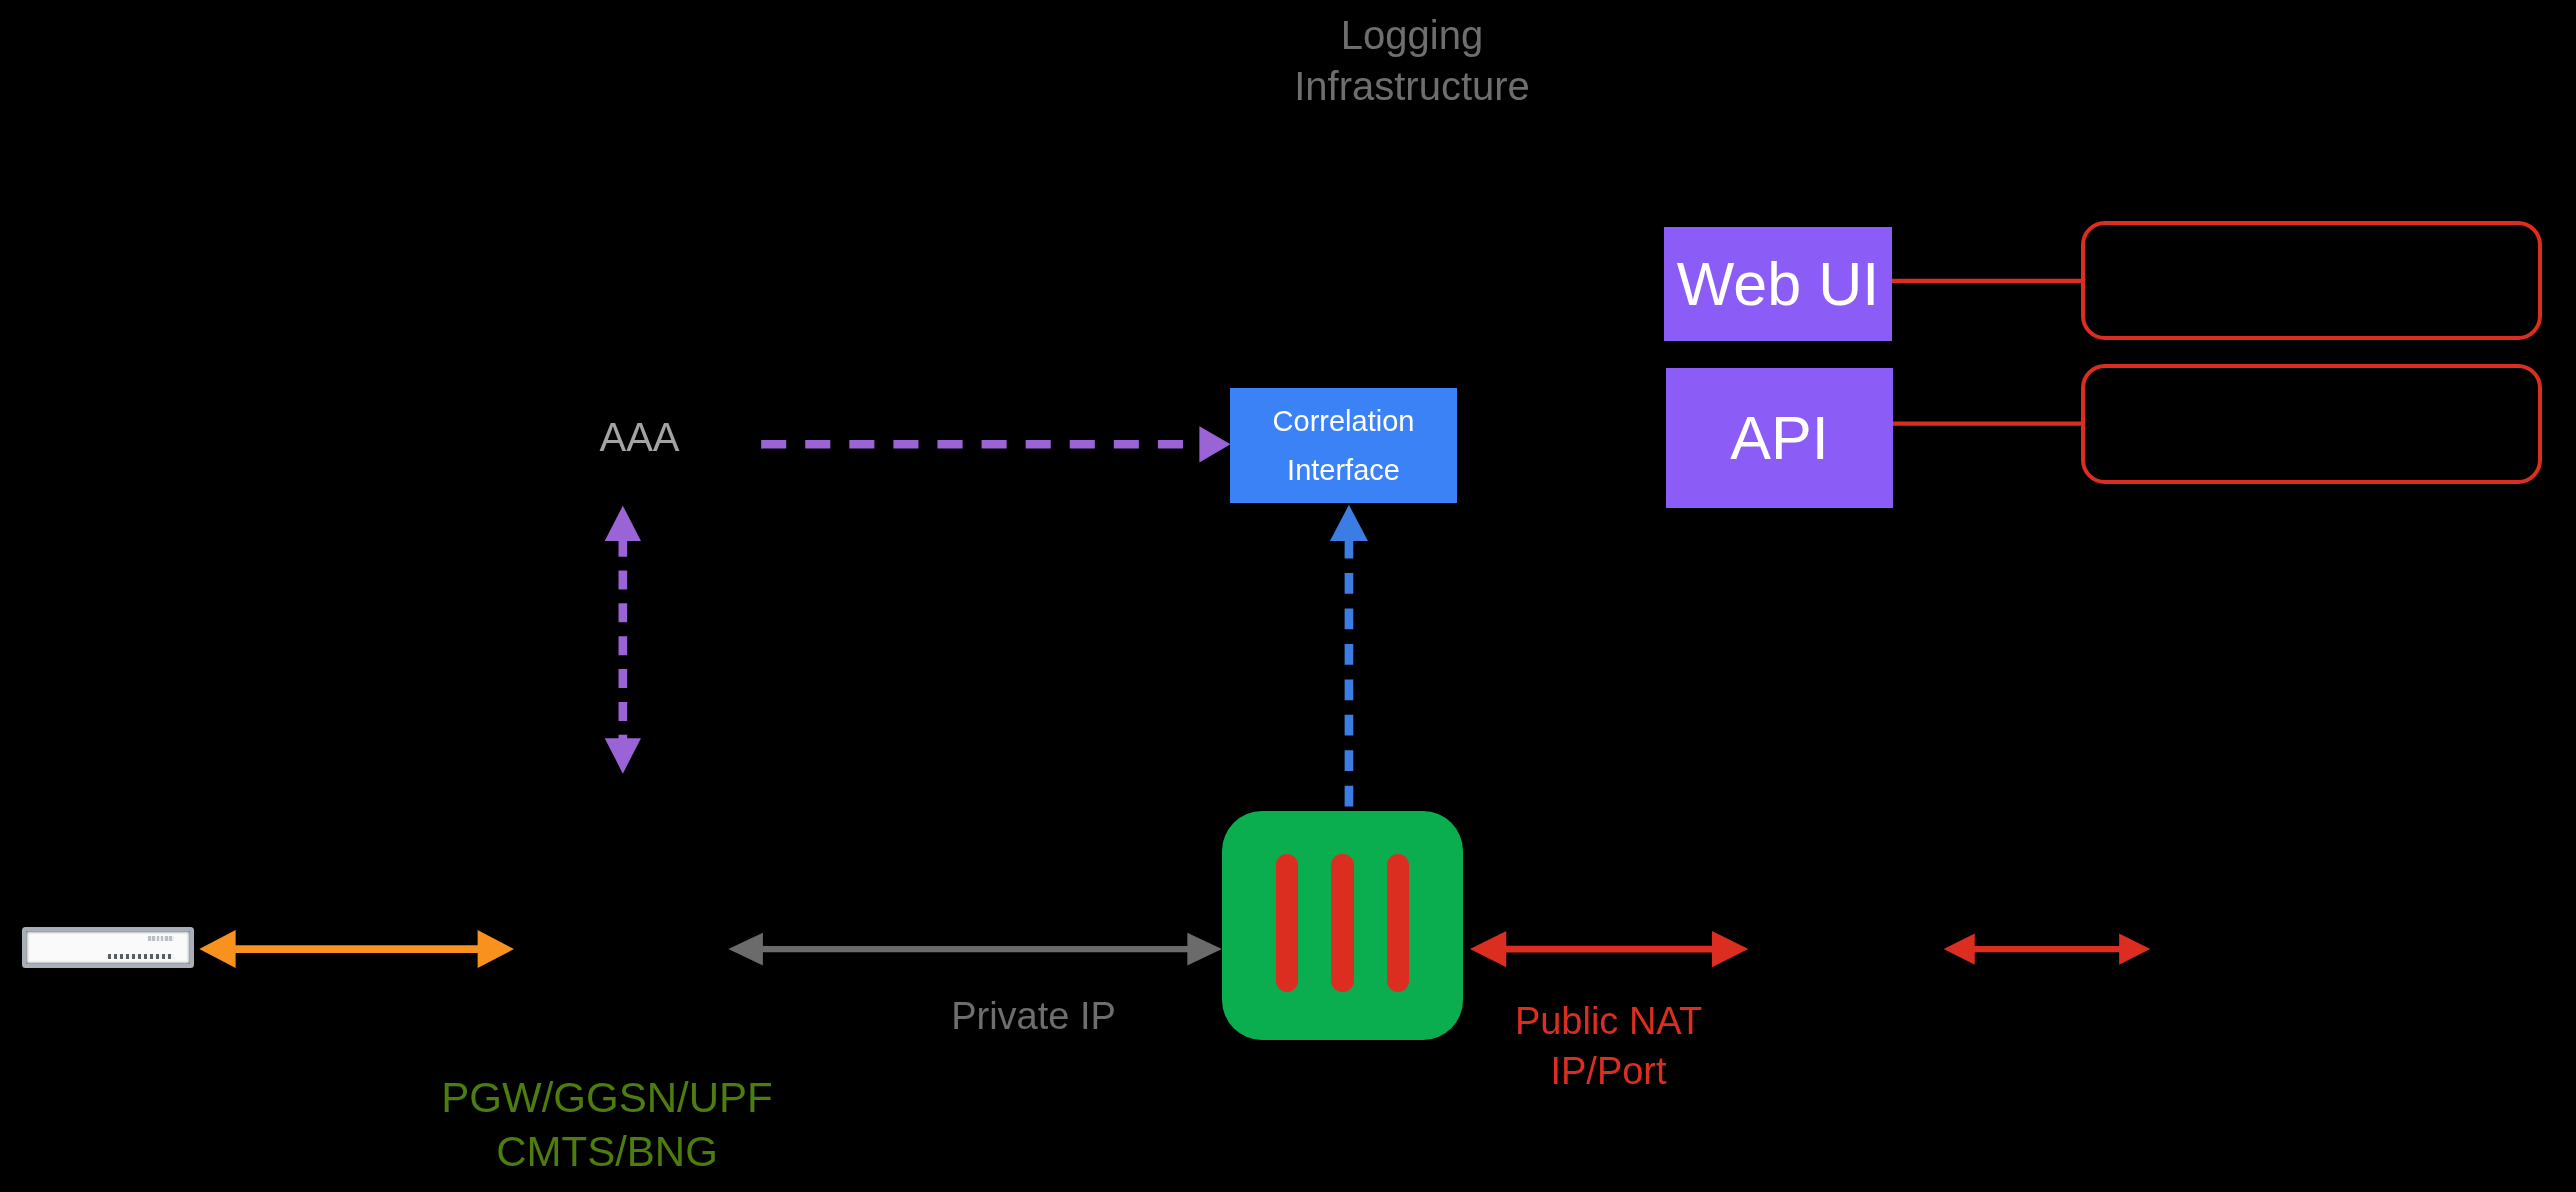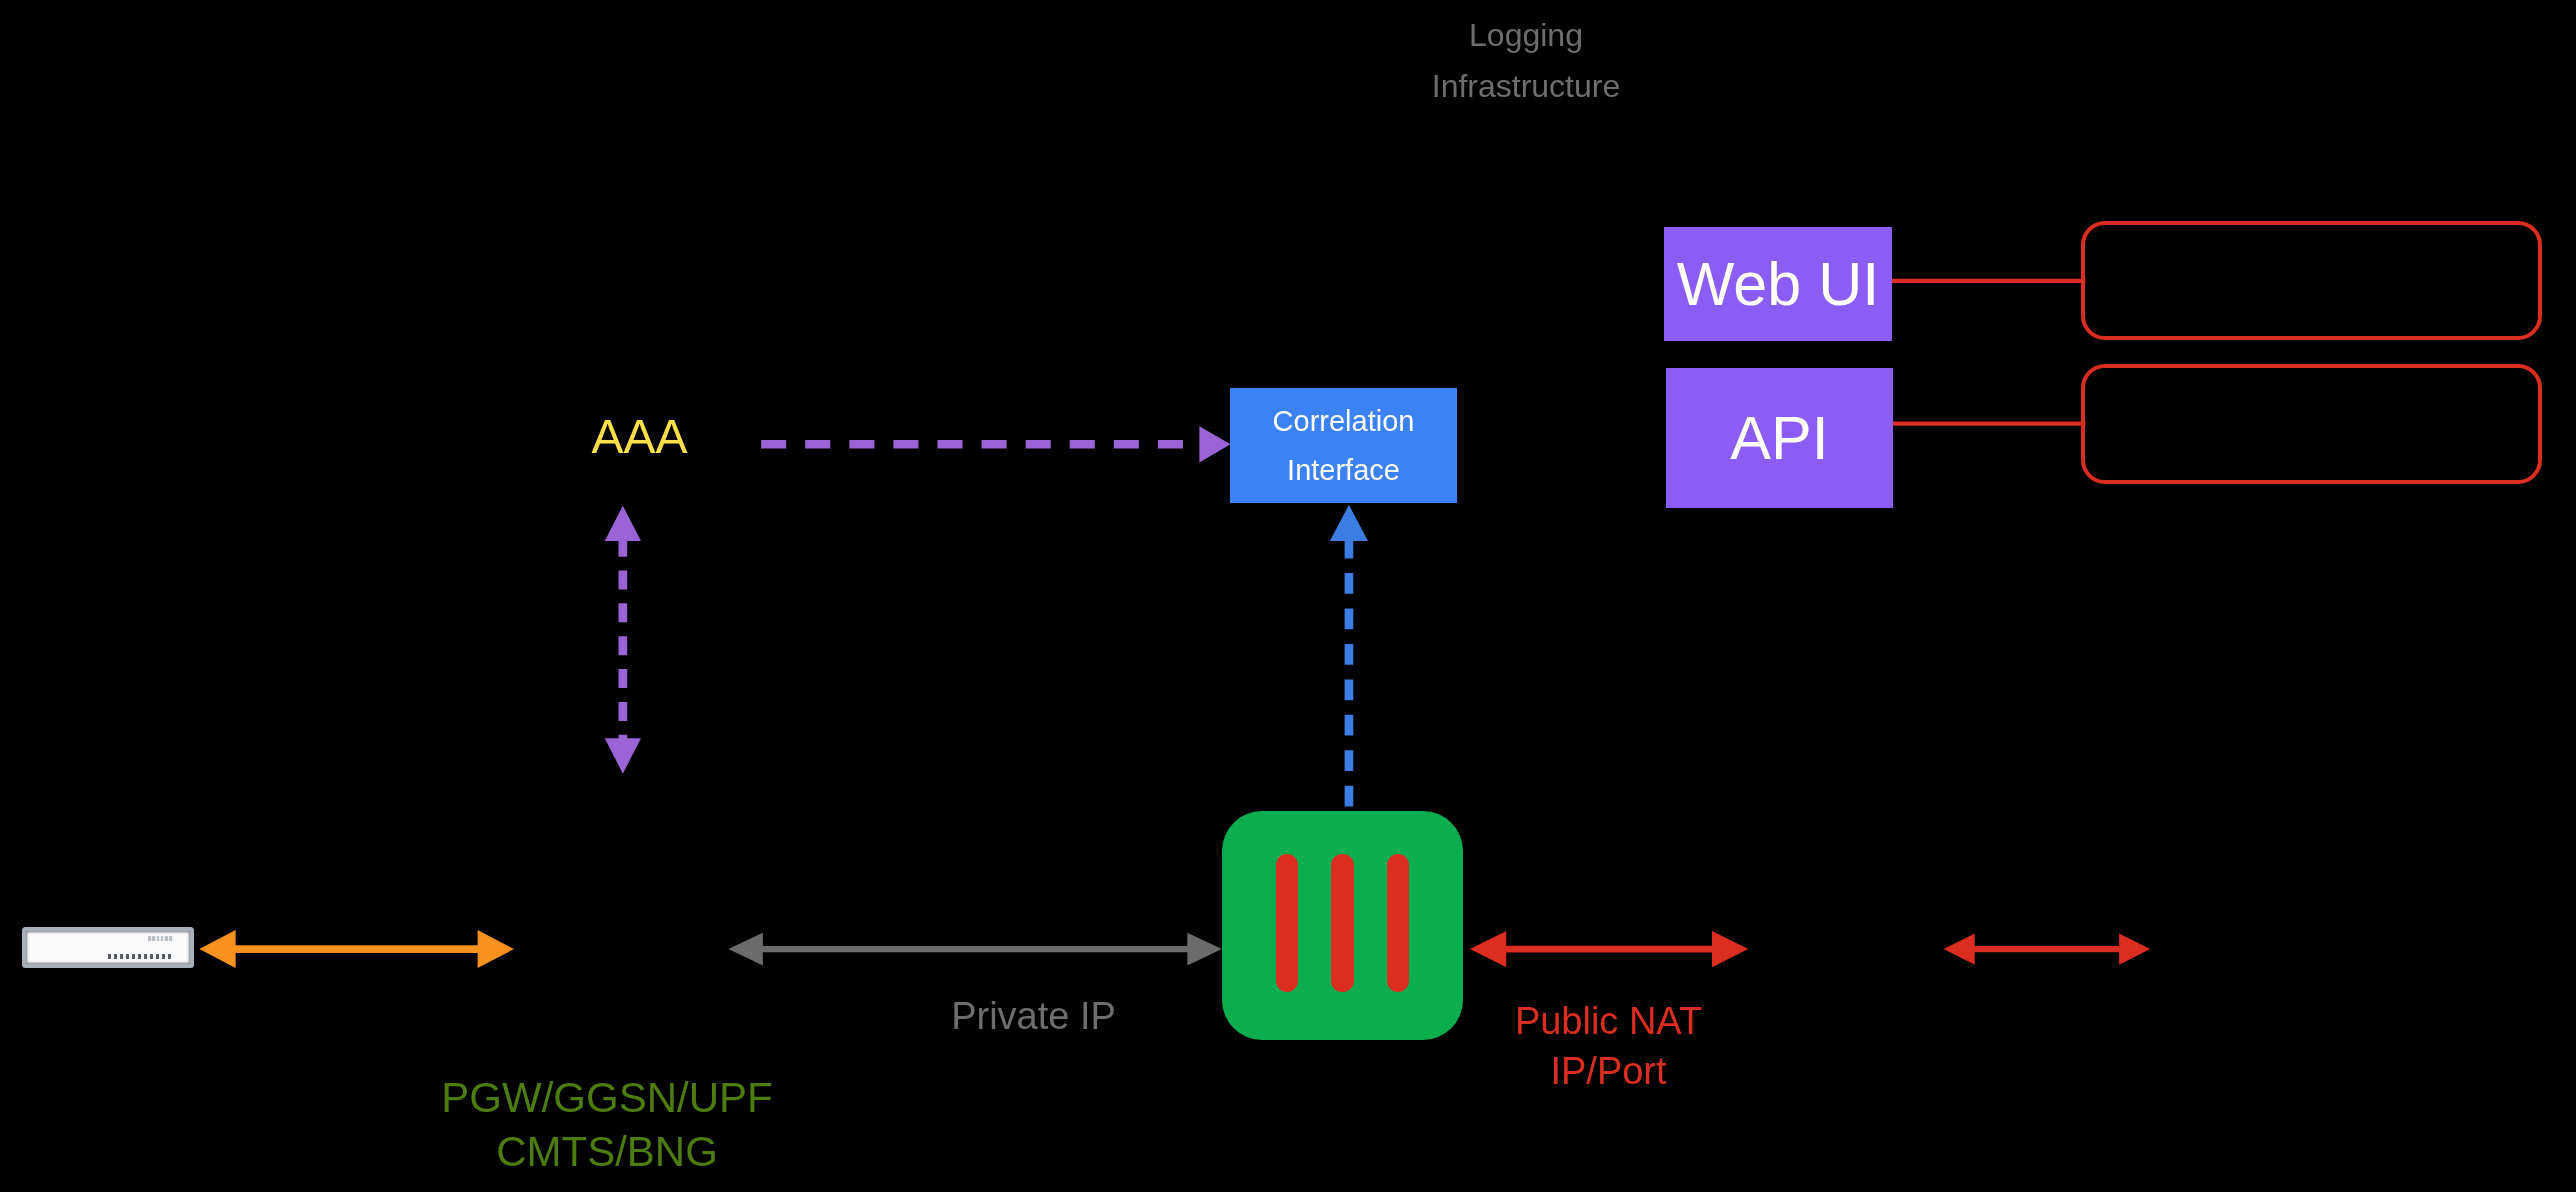--- a/index.html
+++ b/index.html
@@ -9,26 +9,26 @@
     font-family: "Liberation Sans", sans-serif;
     position: relative;
     overflow: hidden;
   }
   .canvas { position: absolute; left: 0; top: 0; width: 2576px; height: 1192px; }
   svg.overlay { position: absolute; left: 0; top: 0; width: 2576px; height: 1192px; }
   .abs { position: absolute; }
   .center { text-align: center; }
 
   .title {
-    left: 1310px; top: 10.4px; width: 432px;
-    font-size: 32px; line-height: 51px; color: #6E6E6E;
+    left: 1196px; top: 10.4px; width: 432px;
+    font-size: 40px; line-height: 51px; color: #6E6E6E;
   }
   .aaa-label {
     left: 553px; top: 413px; width: 173px;
-    font-size: 48px; line-height: 48px; color: #fde047; text-align: center;
+    font-size: 40px; line-height: 48px; color: #a3a3a3; text-align: center;
   }
   .correlation-box {
     left: 1230px; top: 388px; width: 227px; height: 115px;
     background: #3b82f6; color: #FFFFFF;
     font-size: 29px; line-height: 49px;
     display: flex; flex-direction: column; justify-content: center; align-items: center;
   }
   .red-node {
     background: #8b5cf6; color: #FFFFFF;
     display: flex; justify-content: center; align-items: center;

